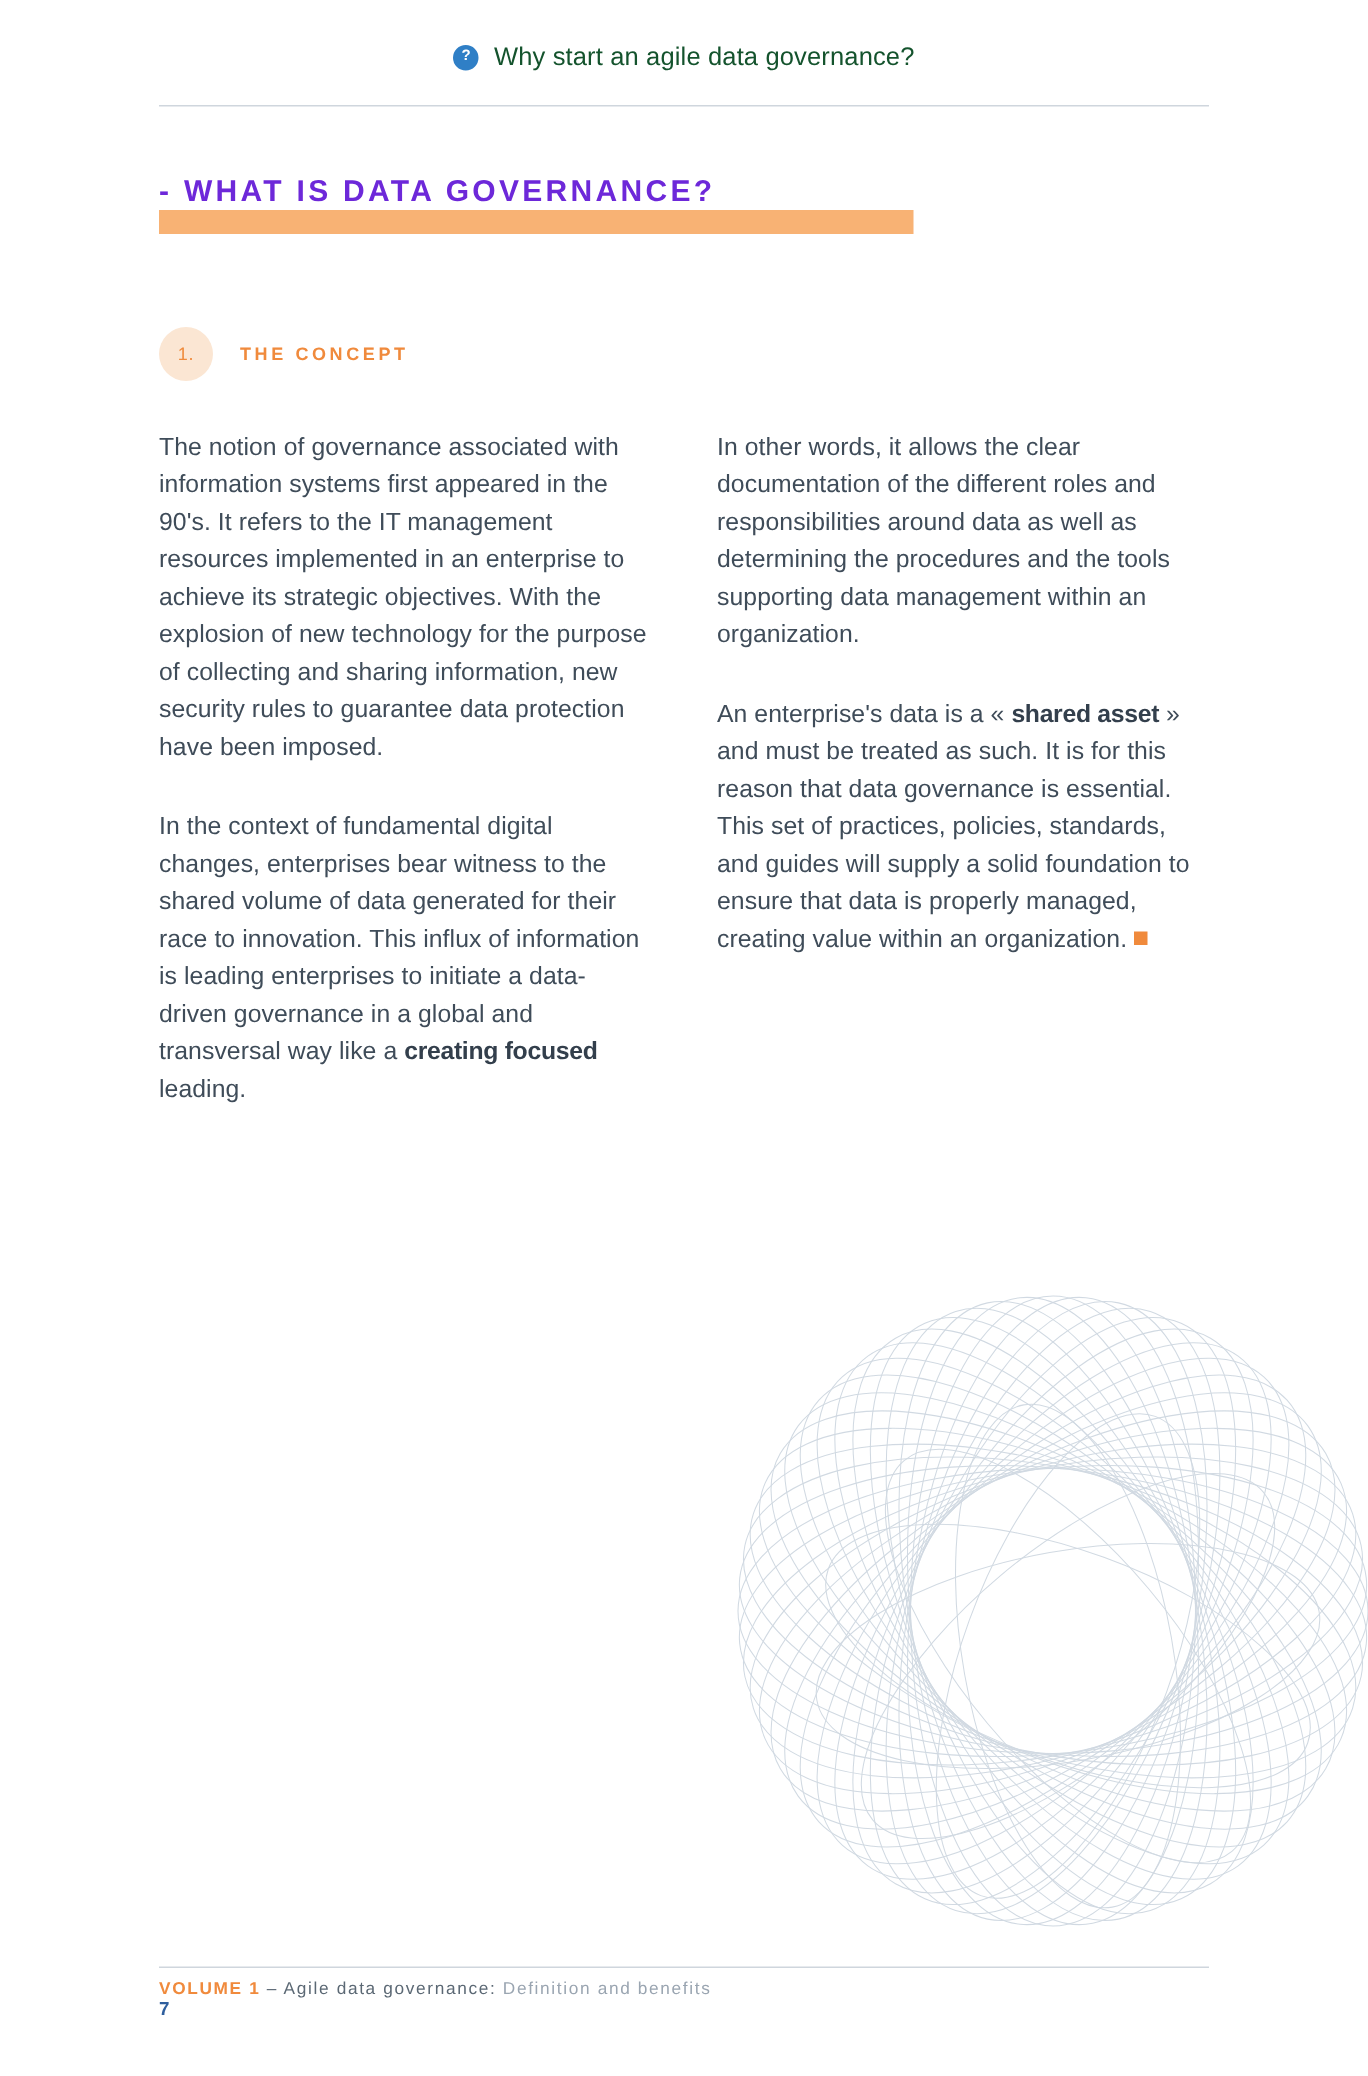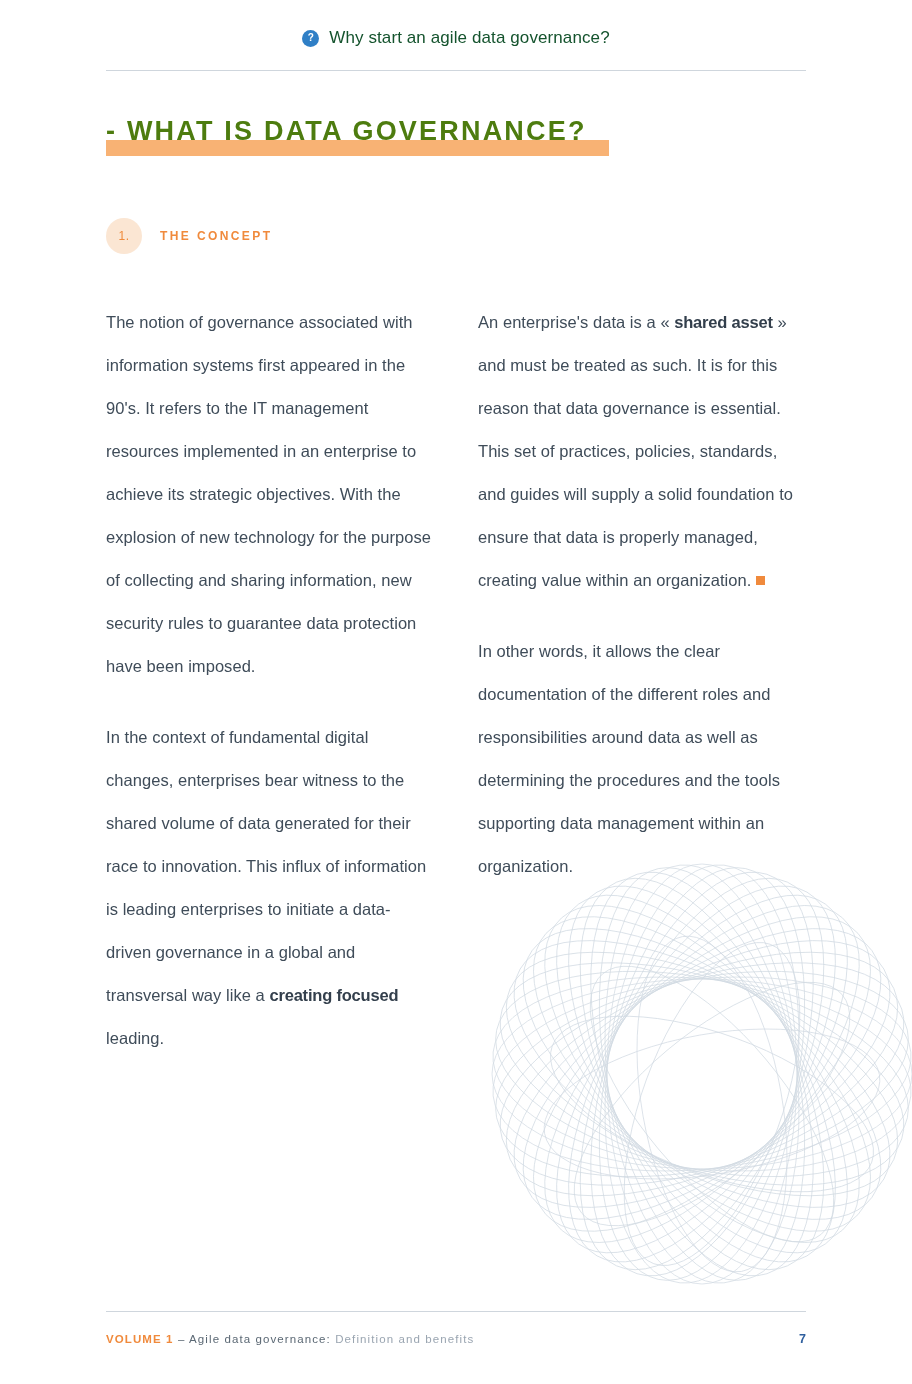--- a/index.html
+++ b/index.html
@@ -77,23 +77,23 @@
     position: absolute;
     left: 0;
     top: 22px;
     width: 503px;
     height: 16px;
     background: #f7a55c;
     opacity: 0.85;
   }
   .main-title {
     position: relative;
-    font-size: 27px;
-    font-weight: bold;
-    color: #4d7c0f;
+    font-size: 20px;
+    font-weight: bold;
+    color: #6d28d9;
     letter-spacing: 2.2px;
     line-height: 1;
     white-space: nowrap;
   }
 
   
   .section-head {
     position: absolute;
     top: 218px;
     left: 106px;
@@ -126,23 +126,23 @@
     top: 286px;
     left: 106px;
     width: 700px;
     display: flex;
     gap: 44px;
   }
   .col {
     width: 328px;
   }
   .col p {
-    margin: 15px 0 28px 0;
+    margin: 0 0 28px 0;
     font-size: 16.5px;
-    line-height: 43px;
+    line-height: 25px;
     color: #3f4c59;
     letter-spacing: 0.05px;
   }
   .col b, .col strong {
     font-weight: bold;
     color: #333f4c;
     letter-spacing: -0.2px;
   }
   .eob {
     display: inline-block;
@@ -176,20 +176,21 @@
   }
   .footer {
     position: absolute;
     bottom: 38px;
     left: 106px;
     width: 700px;
     display: flex;
     align-items: baseline;
     justify-content: space-between;
     z-index: 2;
+    flex-direction: column;
   }
   .footer-left {
     font-size: 11.5px;
     letter-spacing: 1.1px;
   }
   .footer-vol {
     color: #f08a3c;
     font-weight: bold;
   }
   .footer-dash {
@@ -270,22 +271,22 @@
       <ellipse cx="300" cy="330" rx="170" ry="70" transform="rotate(170 300 330)"></ellipse>
     </g>
   </svg>
 
   <div class="columns">
     <div class="col" id="col-left">
         <p><span>The notion of governance associated with information systems first appeared in the 90's. It refers to the IT management resources implemented in an enterprise to achieve its strategic objectives. With the explosion of new technology for the purpose of collecting and sharing information, new security rules to guarantee data protection have been imposed.</span></p>
         <p><span>In the context of fundamental digital changes, enterprises bear witness to the shared volume of data generated for their race to innovation. This influx of information is leading enterprises to initiate a data-driven governance in a global and transversal way like a </span><b>creating focused</b><span> leading.</span></p>
       </div>
     <div class="col" id="col-right">
+        <p><span>In other words, it allows the clear documentation of the different roles and responsibilities around data as well as determining the procedures and the tools supporting data management within an organization.</span></p>
         <p><span>An enterprise's data is a « </span><b>shared asset</b><span> » and must be treated as such. It is for this reason that data governance is essential. This set of practices, policies, standards, and guides will supply a solid foundation to ensure that data is properly managed, creating value within an organization.</span><span class="eob"></span></p>
-        <p><span>In other words, it allows the clear documentation of the different roles and responsibilities around data as well as determining the procedures and the tools supporting data management within an organization.</span></p>
       </div>
   </div>
 
   <div class="footer-rule"></div>
   <div class="footer">
     <div class="footer-left">
       <span class="footer-vol">VOLUME 1</span>
       <span class="footer-dash">–</span>
       <span class="footer-doc">Agile data governance:</span>
       <span class="footer-sub">Definition and benefits</span>

